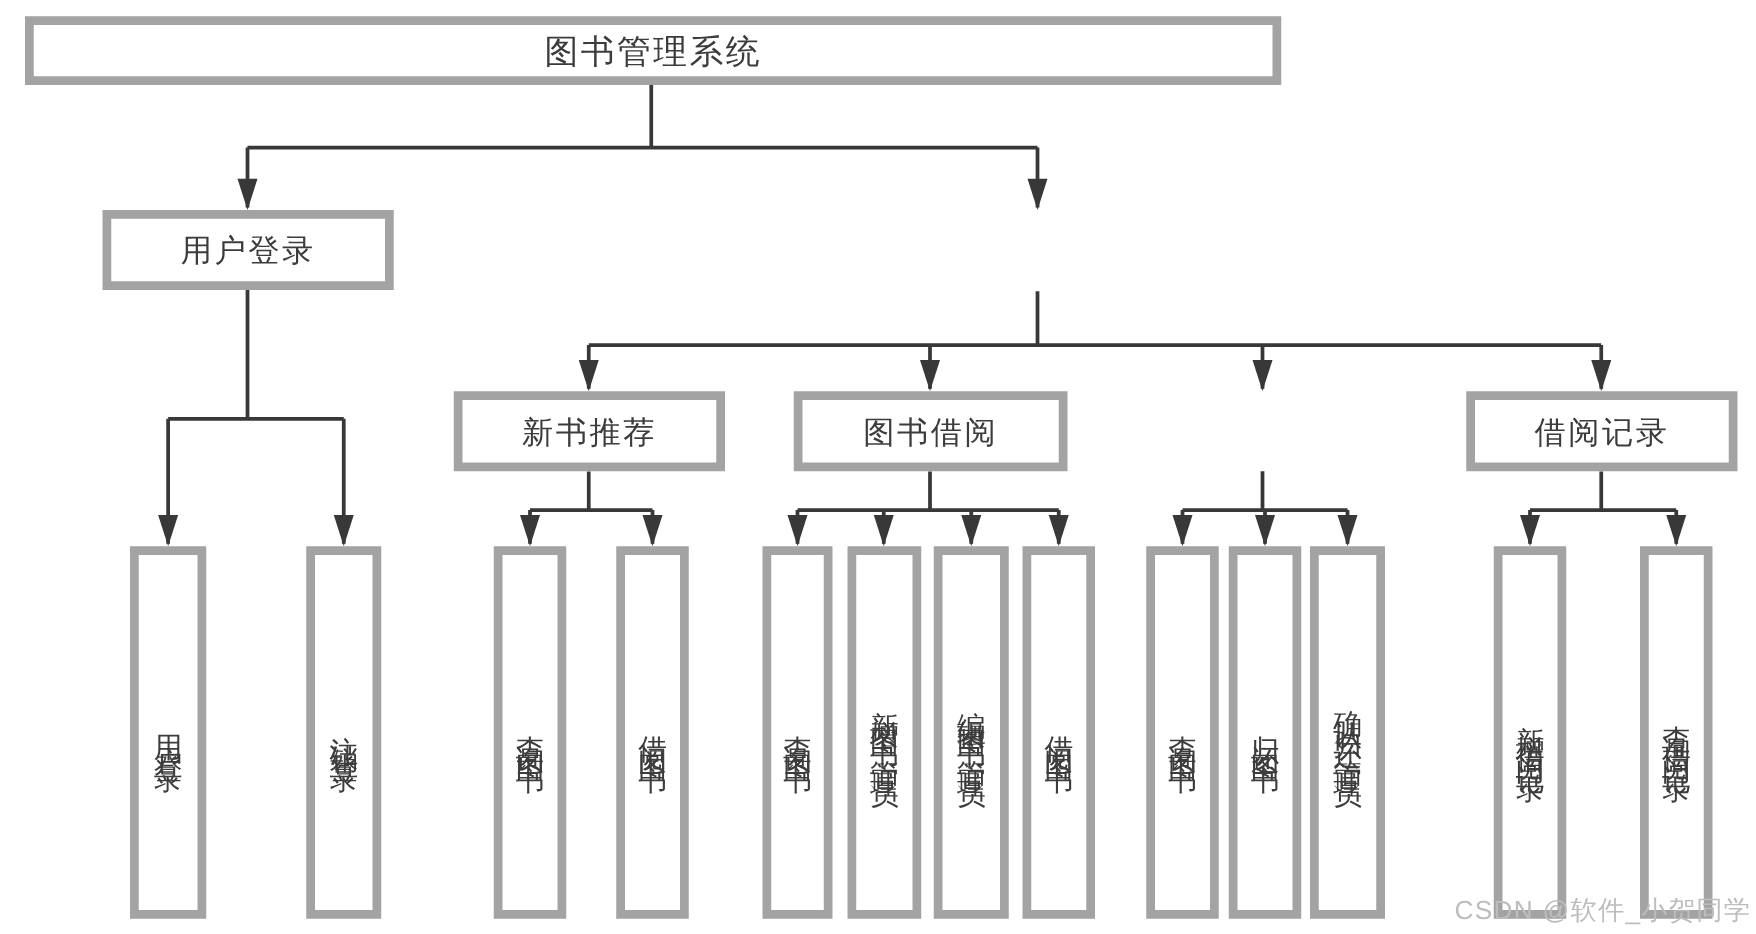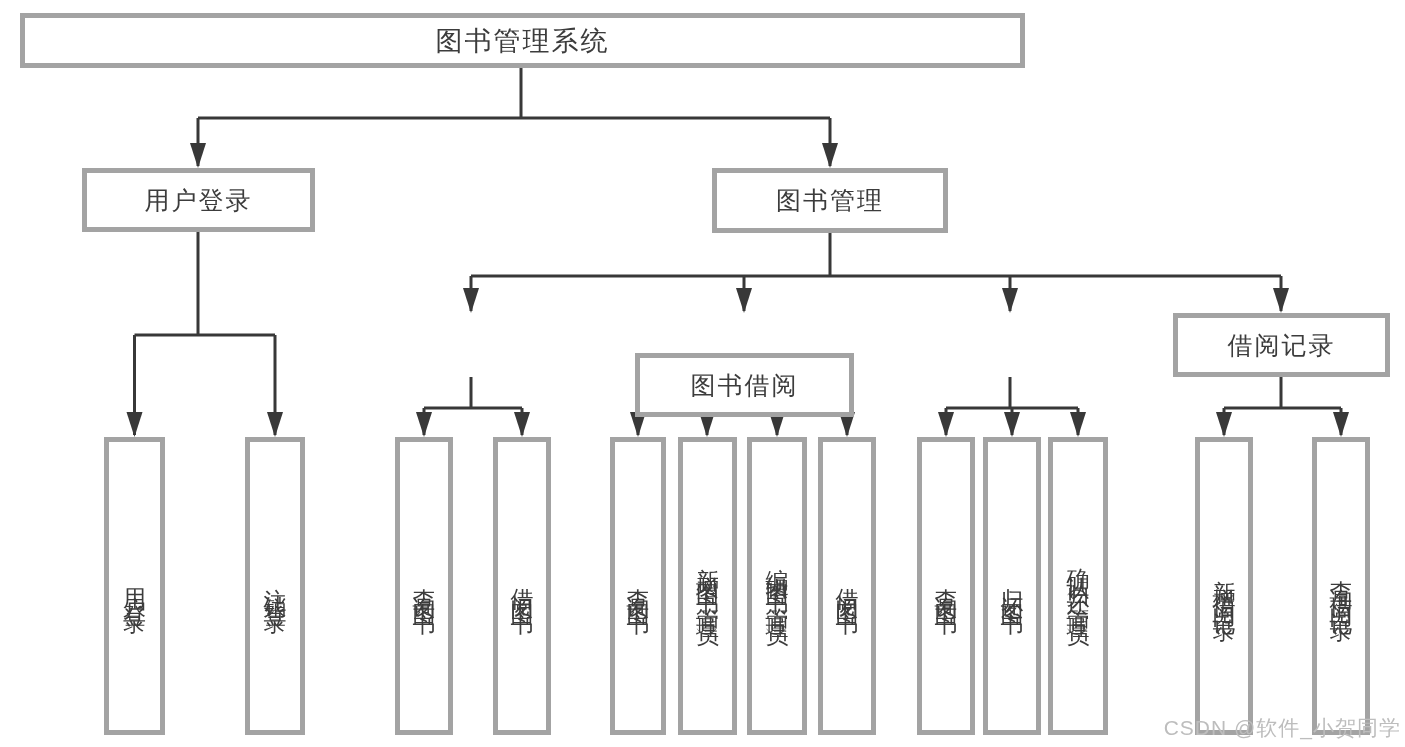--- a/index.html
+++ b/index.html
@@ -9,21 +9,21 @@
     background:#ffffff;
     font-family:"Liberation Sans","DejaVu Sans",sans-serif;
     overflow:hidden;
   }
   #connectors {
     position:absolute; left:0; top:0; z-index:1;
   }
   .node {
     position:absolute;
     background:#ffffff;
-    border:5px solid #a3a3a3;
+    border:7px solid #a3a3a3;
     box-sizing:border-box;
     display:flex;
     align-items:center;
     justify-content:center;
     color:#3c3c3c;
     z-index:2;
   }
   .hbox { font-size:25px; letter-spacing:2px; white-space:nowrap; }
   .root-box { font-size:27px; }
   .vbox { font-size:23px; }
@@ -88,23 +88,23 @@
       <use href="#arr" transform="translate(1012,437)"></use>
       <use href="#arr" transform="translate(1078,437)"></use>
       <use href="#arr" transform="translate(1224,437)"></use>
       <use href="#arr" transform="translate(1341,437)"></use>
     </g>
   </svg>
 
   <div class="node hbox root-box" style="left:20px; top:13px; width:1005px; height:55px;">图书管理系统</div>
 
   <div class="node hbox" style="left:82px; top:168px; width:233px; height:64px;">用户登录</div>
-  <div class="node hbox" style="left:712px; top:168px; width:236px; height:65px;">图书管理</div>
 
-  <div class="node hbox" style="left:635px; top:313px; width:219px; height:64px;margin-top:40px;">图书借阅</div>
+  <div class="node hbox" style="left:363px; top:313px; width:217px; height:64px;">新书推荐</div>
+  <div class="node hbox" style="left:635px; top:313px; width:219px; height:64px;">图书借阅</div>
   <div class="node hbox" style="left:1173px; top:313px; width:217px; height:64px;">借阅记录</div>
 
   <div class="node vbox" style="left:104px; top:437px; width:61px; height:298px;">
     <span class="vtext">用户登录</span>
   </div>
   <div class="node vbox" style="left:245px; top:437px; width:60px; height:298px;">
     <span class="vtext">注销登录</span>
   </div>
 
   <div class="node vbox" style="left:395px; top:437px; width:58px; height:298px;">

